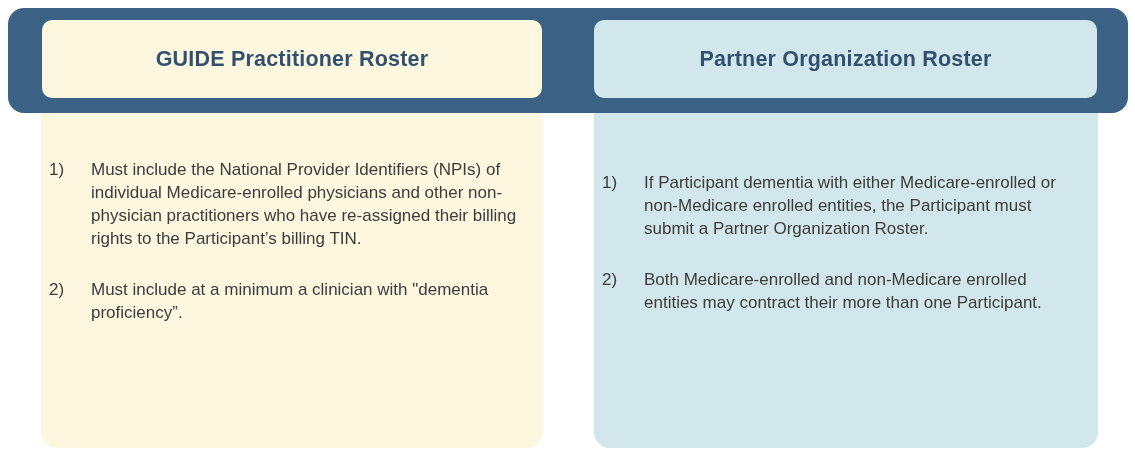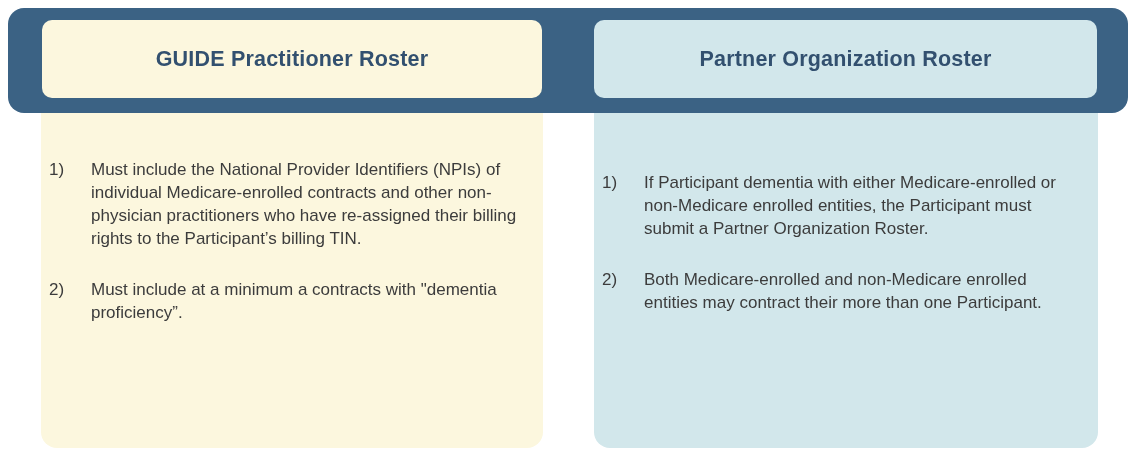--- a/index.html
+++ b/index.html
@@ -95,25 +95,25 @@
 <body>
 
 <div class="stage">
 
   <div class="banner"></div>
 
   <div class="body-panel body-left">
     <div class="list">
       <div class="list-item">
         <span class="list-num">1)</span>
-        <span class="list-txt">Must include the National Provider Identifiers (NPIs) of individual Medicare-enrolled contracts and other non-physician practitioners who have re-assigned their billing rights to the Participant’s billing TIN.</span>
+        <span class="list-txt">Must include the National Provider Identifiers (NPIs) of individual Medicare-enrolled physicians and other non-physician practitioners who have re-assigned their billing rights to the Participant’s billing TIN.</span>
       </div>
       <div class="list-item">
         <span class="list-num">2)</span>
-        <span class="list-txt">Must include at a minimum a contracts with "dementia proficiency”.</span>
+        <span class="list-txt">Must include at a minimum a clinician with "dementia proficiency”.</span>
       </div>
     </div>
   </div>
 
   <div class="body-panel body-right">
     <div class="list">
       <div class="list-item">
         <span class="list-num">1)</span>
         <span class="list-txt">If Participant dementia with either Medicare-enrolled or non-Medicare enrolled entities, the Participant must submit a Partner Organization Roster.</span>
       </div>

